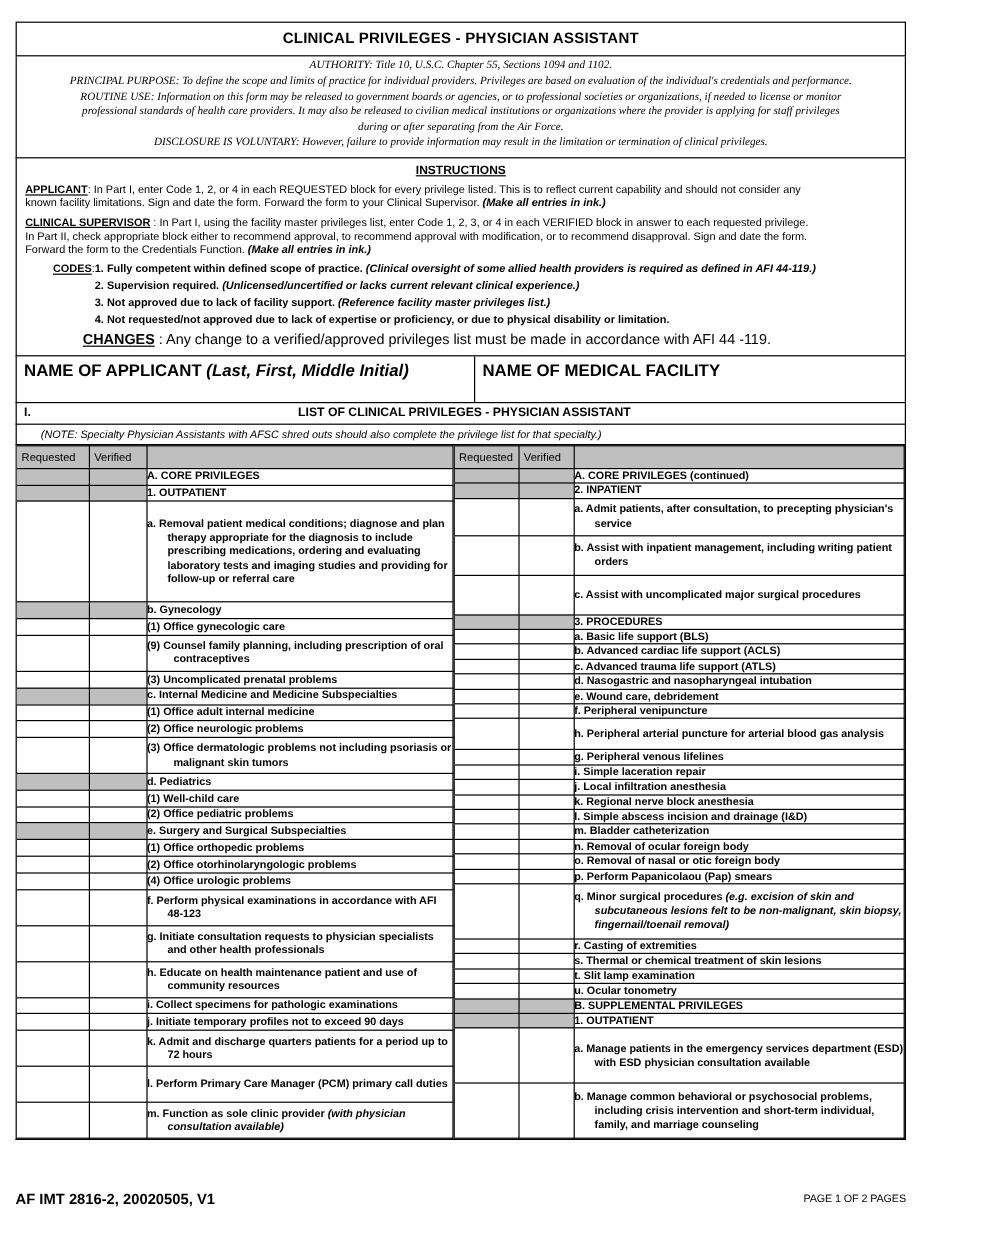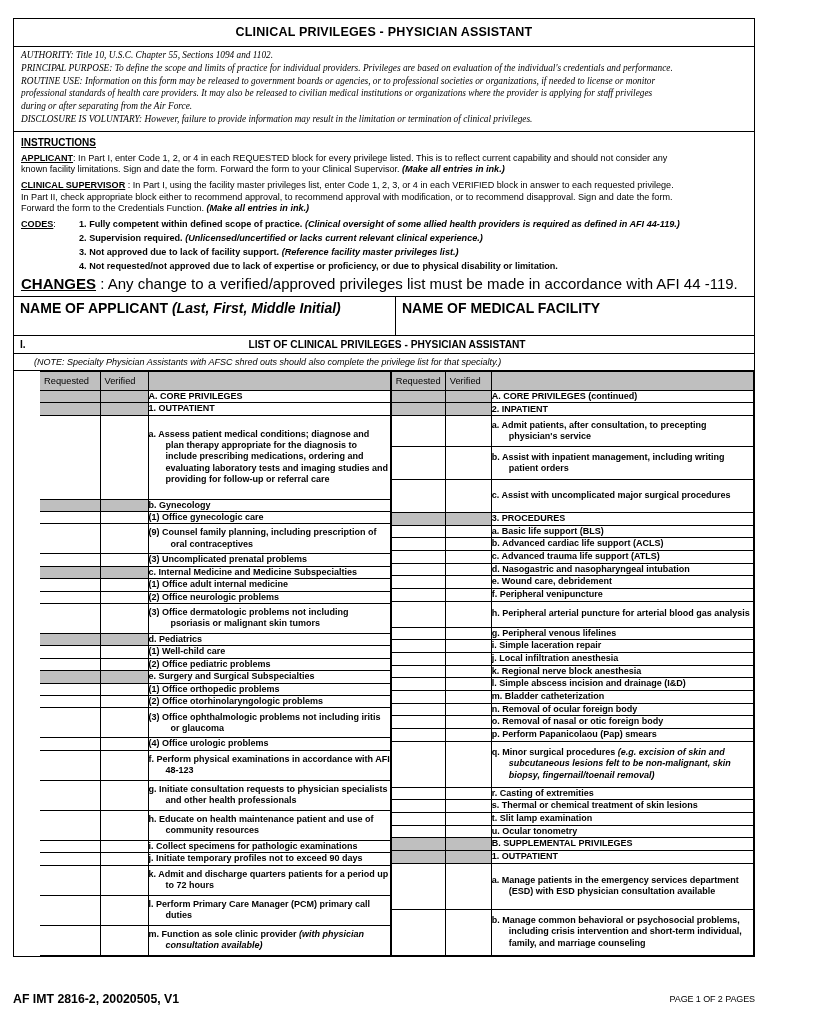--- a/index.html
+++ b/index.html
@@ -29,45 +29,46 @@
     border:1.4px solid #000;border-top:none;
     padding:3px 7px 4px 7px;
   }
   .authority p{
     margin:0 0 1px 0;
     font-family:"Liberation Serif", serif;
     font-style:italic;
     font-size:9.3px;
     line-height:11.8px;
     white-space:nowrap;
+    text-align:center;
   }
   
   .instr{
     border:1.4px solid #000;border-top:none;
     padding:4px 7px 6px 7px;
   }
   .instr-head{
-    font-weight:bold;font-size:10px;
+    text-align:center;font-weight:bold;font-size:10px;
     text-decoration:underline;
     margin:1px 0 5px 0;
   }
   .ip{
     font-size:9.1px;line-height:11.6px;margin:0 0 4px 0;
   }
   .u{text-decoration:underline;font-weight:bold;}
   .it{font-style:italic;font-weight:bold;}
   .itn{font-style:italic;font-weight:bold;}
   .codes-wrap{display:flex;}
-  .codes-label{width:58px;flex:0 0 58px;font-size:9.1px;}
+  .codes-label{width:58px;flex:0 0 58px;font-size:9.1px;text-align:right;}
   .codes-list{flex:1;}
   .code-line{
     font-size:9.1px;line-height:11.6px;font-weight:bold;
     margin-bottom:2.5px;padding-left:14px;text-indent:-14px;
   }
-  .chg{font-size:15px;line-height:11.6px;margin-top:3px;}
+  .chg{font-size:12px;line-height:11.6px;margin-top:3px;margin-left:48px;}
   
   .names{
     display:flex;border:1.4px solid #000;border-top:none;
     height:38px;
   }
   .names .cell{
     padding:3px 0 0 6px;font-size:14px;font-weight:bold;
   }
   .names .left{flex:0 0 375px;border-right:1.4px solid #000;}
   .names .right{flex:1;}
@@ -77,21 +78,21 @@
     display:flex;border:1.4px solid #000;border-top:none;
     font-weight:bold;font-size:10.2px;
   }
   .sec-i .num{flex:0 0 26px;padding:3px 0 3px 6px;}
   .sec-i .txt{flex:1;text-align:center;padding:3px 26px 3px 0;}
   .note{
     border:1.4px solid #000;border-top:none;
     font-size:9px;font-style:italic;padding:3px 0 3px 20px;
   }
   
-  .tables{display:flex;border:1.4px solid #000;border-top:none;padding-left:26px;}
+  .tables{display:flex;border:1.4px solid #000;border-top:none;}
   .halftable{border-collapse:collapse;table-layout:fixed;}
   .halftable.left{width:364px;}
   .halftable.right{width:377px;border-left:1.4px solid #000;}
   .halftable td{
     border:1px solid #000;
     font-size:9px;
     vertical-align:middle;
     padding:0;
   }
   .halftable td.req,.halftable td.ver{
@@ -219,21 +220,21 @@
             <td class="lbl ind0"><span><span>A.  CORE PRIVILEGES</span></span></td>
           </tr>
           <tr>
             <td class="req shade">&nbsp;</td>
             <td class="ver shade">&nbsp;</td>
             <td class="lbl ind1"><span><span>1.  OUTPATIENT</span></span></td>
           </tr>
           <tr style="height: 84px;">
             <td class="req">&nbsp;</td>
             <td class="ver">&nbsp;</td>
-            <td class="lbl ind2"><span class="hang"><span>a.  Assess patient medical conditions; diagnose and plan therapy appropriate for the diagnosis to include prescribing medications, ordering and evaluating laboratory tests and imaging studies and providing for follow-up or referral care</span></span></td>
+            <td class="lbl ind2"><span class="hang"><span>a.  Removal patient medical conditions; diagnose and plan therapy appropriate for the diagnosis to include prescribing medications, ordering and evaluating laboratory tests and imaging studies and providing for follow-up or referral care</span></span></td>
           </tr>
           <tr>
             <td class="req shade">&nbsp;</td>
             <td class="ver shade">&nbsp;</td>
             <td class="lbl ind2"><span class="hang"><span>b.  Gynecology</span></span></td>
           </tr>
           <tr>
             <td class="req">&nbsp;</td>
             <td class="ver">&nbsp;</td>
             <td class="lbl ind3"><span class="hang2"><span>(1)  Office gynecologic care</span></span></td>
@@ -290,25 +291,20 @@
           </tr>
           <tr>
             <td class="req">&nbsp;</td>
             <td class="ver">&nbsp;</td>
             <td class="lbl ind3"><span class="hang2"><span>(1)  Office orthopedic problems</span></span></td>
           </tr>
           <tr>
             <td class="req">&nbsp;</td>
             <td class="ver">&nbsp;</td>
             <td class="lbl ind3"><span class="hang2"><span>(2)  Office otorhinolaryngologic problems</span></span></td>
-          </tr>
-          <tr style="height: 30px;">
-            <td class="req">&nbsp;</td>
-            <td class="ver">&nbsp;</td>
-            <td class="lbl ind3"><span class="hang2"><span>(3)  Office ophthalmologic problems not including iritis or glaucoma</span></span></td>
           </tr>
           <tr>
             <td class="req">&nbsp;</td>
             <td class="ver">&nbsp;</td>
             <td class="lbl ind3"><span class="hang2"><span>(4)  Office urologic problems</span></span></td>
           </tr>
           <tr style="height: 30px;">
             <td class="req">&nbsp;</td>
             <td class="ver">&nbsp;</td>
             <td class="lbl ind2"><span class="hang"><span>f.  Perform physical examinations in accordance with AFI 48-123</span></span></td>

